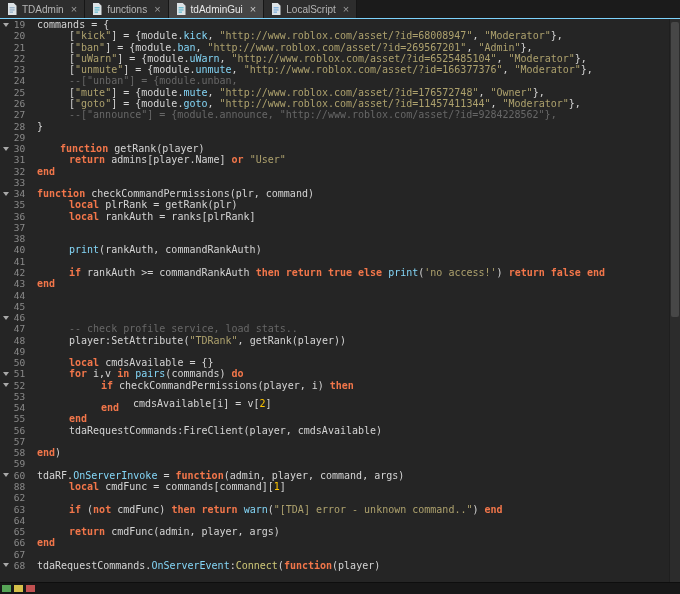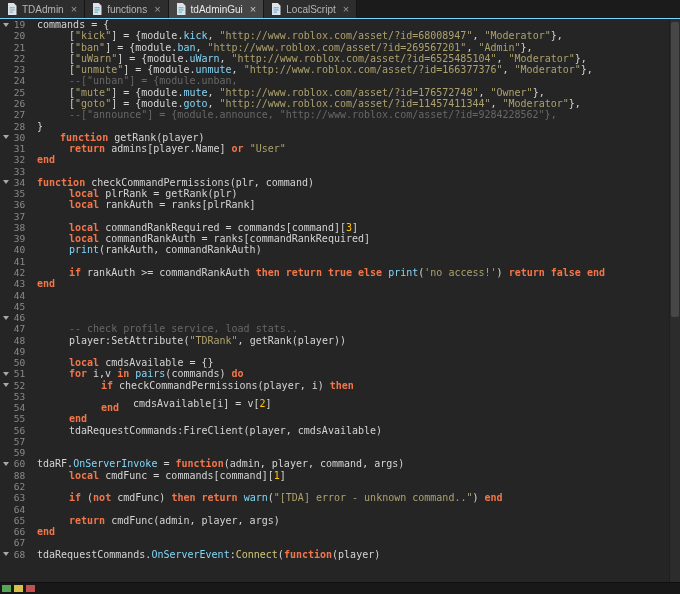--- a/index.html
+++ b/index.html
@@ -178,20 +178,25 @@
     <span class="fold"></span>
     <span class="lnum">27</span>
     <span class="code" style="padding-left: 32px;"><span class="tok-c">--["announce"] = {module.announce, "http://www.roblox.com/asset/?id=9284228562"},</span></span>
   </div>
       <div class="line">
     <span class="fold"></span>
     <span class="lnum">28</span>
     <span class="code" style="padding-left: 0px;"><span class="tok-p">}</span></span>
   </div>
       <div class="line">
+    <span class="fold"></span>
+    <span class="lnum">29</span>
+    <span class="code" style="padding-left: 0px;"></span>
+  </div>
+      <div class="line">
     <span class="fold has-fold"></span>
     <span class="lnum">30</span>
     <span class="code" style="padding-left: 0px; margin-left: 32px;"><span class="tok-k">function</span><span class="tok-p"> getRank(player)</span></span>
   </div>
       <div class="line">
     <span class="fold"></span>
     <span class="lnum">31</span>
     <span class="code" style="padding-left: 32px;"><span class="tok-k">return</span><span class="tok-p"> admins[player.Name] </span><span class="tok-k">or</span><span class="tok-p"> </span><span class="tok-s">"User"</span></span>
   </div>
       <div class="line">
@@ -220,26 +225,20 @@
     <span class="code" style="padding-left: 32px;"><span class="tok-k">local</span><span class="tok-p"> rankAuth = ranks[plrRank]</span></span>
   </div>
       <div class="line">
     <span class="fold"></span>
     <span class="lnum">37</span>
     <span class="code" style="padding-left: 0px;"></span>
   </div>
       <div class="line">
     <span class="fold"></span>
     <span class="lnum">38</span>
-    <span class="code" style="padding-left: 32px;"><span class="tok-k">local</span><span class="tok-p"> commandRankRequired = commands[command][</span><span class="tok-n">3</span><span class="tok-p">]</span></span>
-  </div>
-      <div class="line">
-    <span class="fold"></span>
-    <span class="lnum">39</span>
-    <span class="code" style="padding-left: 32px;"><span class="tok-k">local</span><span class="tok-p"> commandRankAuth = ranks[commandRankRequired]</span></span>
   </div>
       <div class="line">
     <span class="fold"></span>
     <span class="lnum">40</span>
     <span class="code" style="padding-left: 32px;"><span class="tok-b">print</span><span class="tok-p">(rankAuth, commandRankAuth)</span></span>
   </div>
       <div class="line">
     <span class="fold"></span>
     <span class="lnum">41</span>
     <span class="code" style="padding-left: 0px;"></span>
@@ -315,20 +314,25 @@
   </div>
       <div class="line">
     <span class="fold"></span>
     <span class="lnum">56</span>
     <span class="code" style="padding-left: 32px;"><span class="tok-p">tdaRequestCommands:FireClient(player, cmdsAvailable)</span></span>
   </div>
       <div class="line">
     <span class="fold"></span>
     <span class="lnum">57</span>
     <span class="code" style="padding-left: 0px;"></span>
+  </div>
+      <div class="line">
+    <span class="fold"></span>
+    <span class="lnum">58</span>
+    <span class="code" style="padding-left: 0px;"><span class="tok-k">end</span><span class="tok-p">)</span></span>
   </div>
       <div class="line">
     <span class="fold"></span>
     <span class="lnum">59</span>
     <span class="code" style="padding-left: 0px;"></span>
   </div>
       <div class="line">
     <span class="fold has-fold"></span>
     <span class="lnum">60</span>
     <span class="code" style="padding-left: 0px;"><span class="tok-p">tdaRF.</span><span class="tok-m">OnServerInvoke</span><span class="tok-p"> = </span><span class="tok-k">function</span><span class="tok-p">(admin, player, command, args)</span></span>

